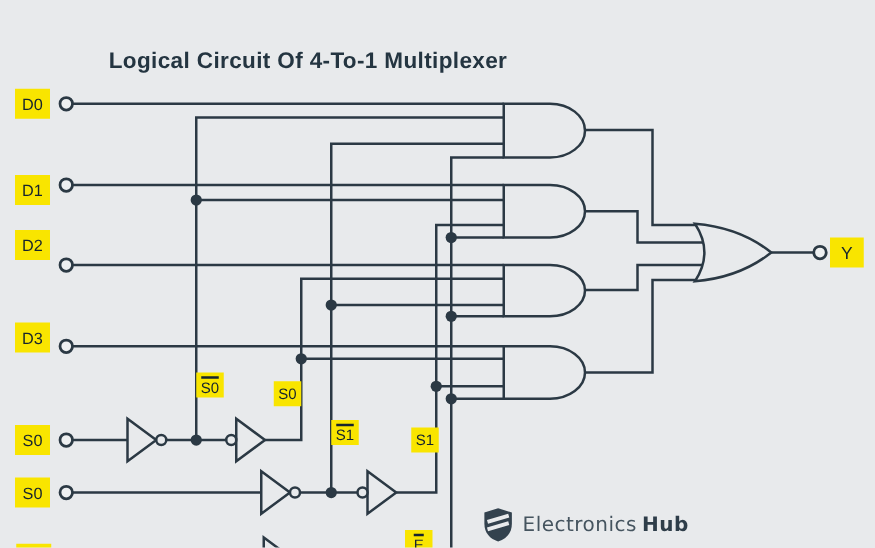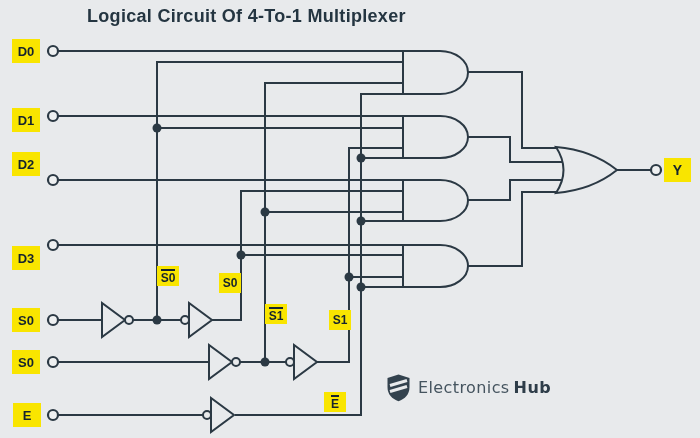--- a/index.html
+++ b/index.html
@@ -1,22 +1,22 @@
 <!DOCTYPE html>
 <html><head>
 <meta charset="utf-8">
 <style>
   html,body{margin:0;padding:0;}
   body{width:700px;height:438px;overflow:hidden;background:#e8eaec;position:relative;
        font-family:"Liberation Sans",sans-serif;}
-  .stage{position:absolute;inset:0;width:700px;height:356px;}
+  .stage{position:absolute;inset:0;width:700px;height:356px;margin-top:32px;}
   svg.circuit{position:absolute;left:0;top:0;}
   .title{position:absolute;left:87px;top:6px;font-weight:bold;font-size:18px;
          letter-spacing:.3px;color:#243541;white-space:nowrap;}
-  .lbl{position:absolute;background:#f9e500;color:#16242e;font-weight:bold;font-size:13px;
+  .lbl{position:absolute;background:#f9e500;color:#16242e;font-weight:normal;font-size:13px;
        display:flex;align-items:center;justify-content:center;line-height:1;}
   .in-lbl{width:28px;height:24px;}
   .mid-lbl{width:22px;height:20px;font-size:12px;}
   .out-lbl{width:27px;height:24px;font-size:14px;}
   .ovl{display:inline-block;border-top:2px solid #16242e;padding-top:1px;line-height:1;}
   .logo{position:absolute;left:385px;top:373px;display:flex;align-items:center;gap:6px;justify-content:center;}
   .logo-text{font-family:"DejaVu Sans",sans-serif;font-size:16px;color:#45545f;
              letter-spacing:.4px;white-space:nowrap;}
   .logo-text b{color:#2e3d49;margin-left:4px;}
 </style>
@@ -93,21 +93,21 @@
 
   <div class="lbl in-lbl" style="left:12px;top:39px">
       <span>D0</span>
     </div>
   <div class="lbl in-lbl" style="left:12px;top:108px">
       <span>D1</span>
     </div>
   <div class="lbl in-lbl" style="left:12px;top:152px">
       <span>D2</span>
     </div>
-  <div class="lbl in-lbl" style="left:12px;top:246px">
+  <div class="lbl in-lbl" style="left:12px;top:226px">
       <span>D3</span>
     </div>
   <div class="lbl in-lbl" style="left:12px;top:308px">
       <span>S0</span>
     </div>
   <div class="lbl in-lbl" style="left:12px;top:350px">
       <span>S0</span>
     </div>
   <div class="lbl in-lbl" style="left:13px;top:403px">
       <span>E</span>

